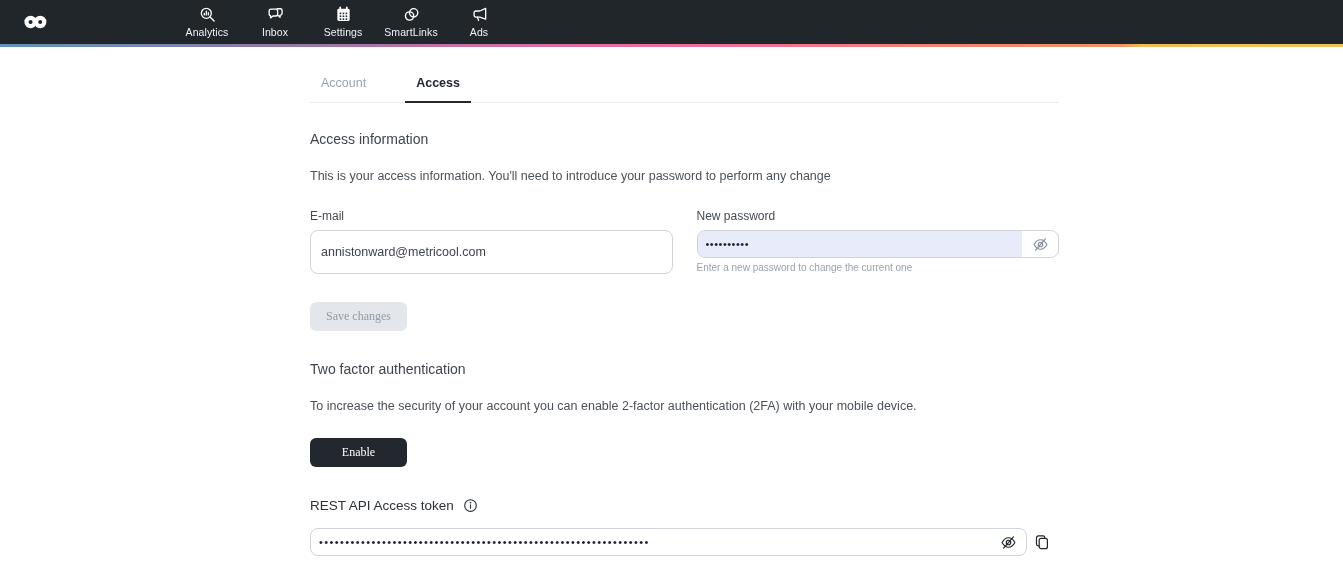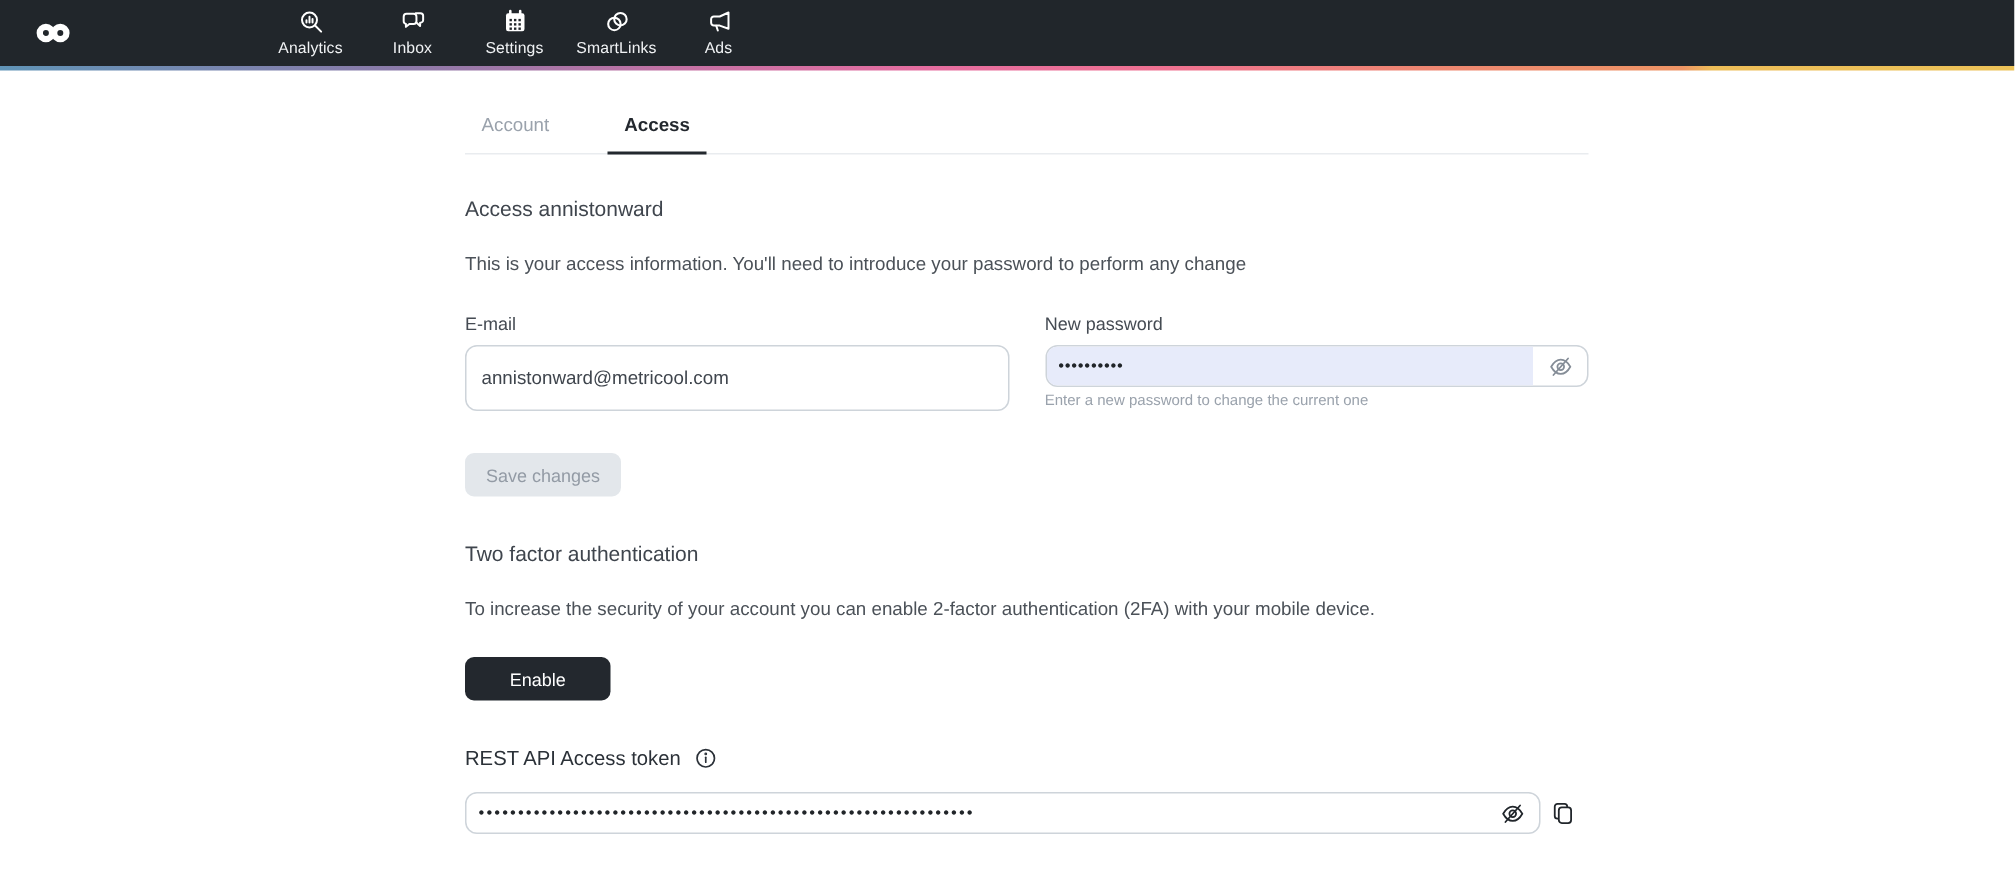--- a/index.html
+++ b/index.html
@@ -141,21 +141,21 @@
     color: #9aa2ac;
   }
 
   .btn {
     height: 29px;
     min-width: 97px;
     padding: 0 14px;
     border: none;
     border-radius: 6px;
     font-size: 12px;
-    font-family: Liberation Sans, sans-serif;
+    font-family: Liberation Serif, serif;
     cursor: pointer;
   }
   .btn-disabled {
     margin-top: 28px;
     background: #e3e7eb;
     color: #939ba5;
     cursor: default;
   }
   .btn-dark {
     margin-top: 25px;
@@ -293,21 +293,21 @@
 
 <main class="content">
 
 
   <div class="tabs">
     <div class="tab">Account</div>
     <div class="tab active">Access</div>
   </div>
 
   <section>
-    <h2 class="section-heading first">Access annistonward</h2>
+    <h2 class="section-heading first">Access information</h2>
     <p class="section-text">This is your access information. You'll need to introduce your password to perform any change</p>
 
     <div class="form-row">
       <div class="form-col">
         <label class="field-label">E-mail</label>
         <input class="text-input" type="text" readonly="" value="annistonward@metricool.com" style="">
       </div>
 
       <div class="form-col">
         <label class="field-label">New password</label>

